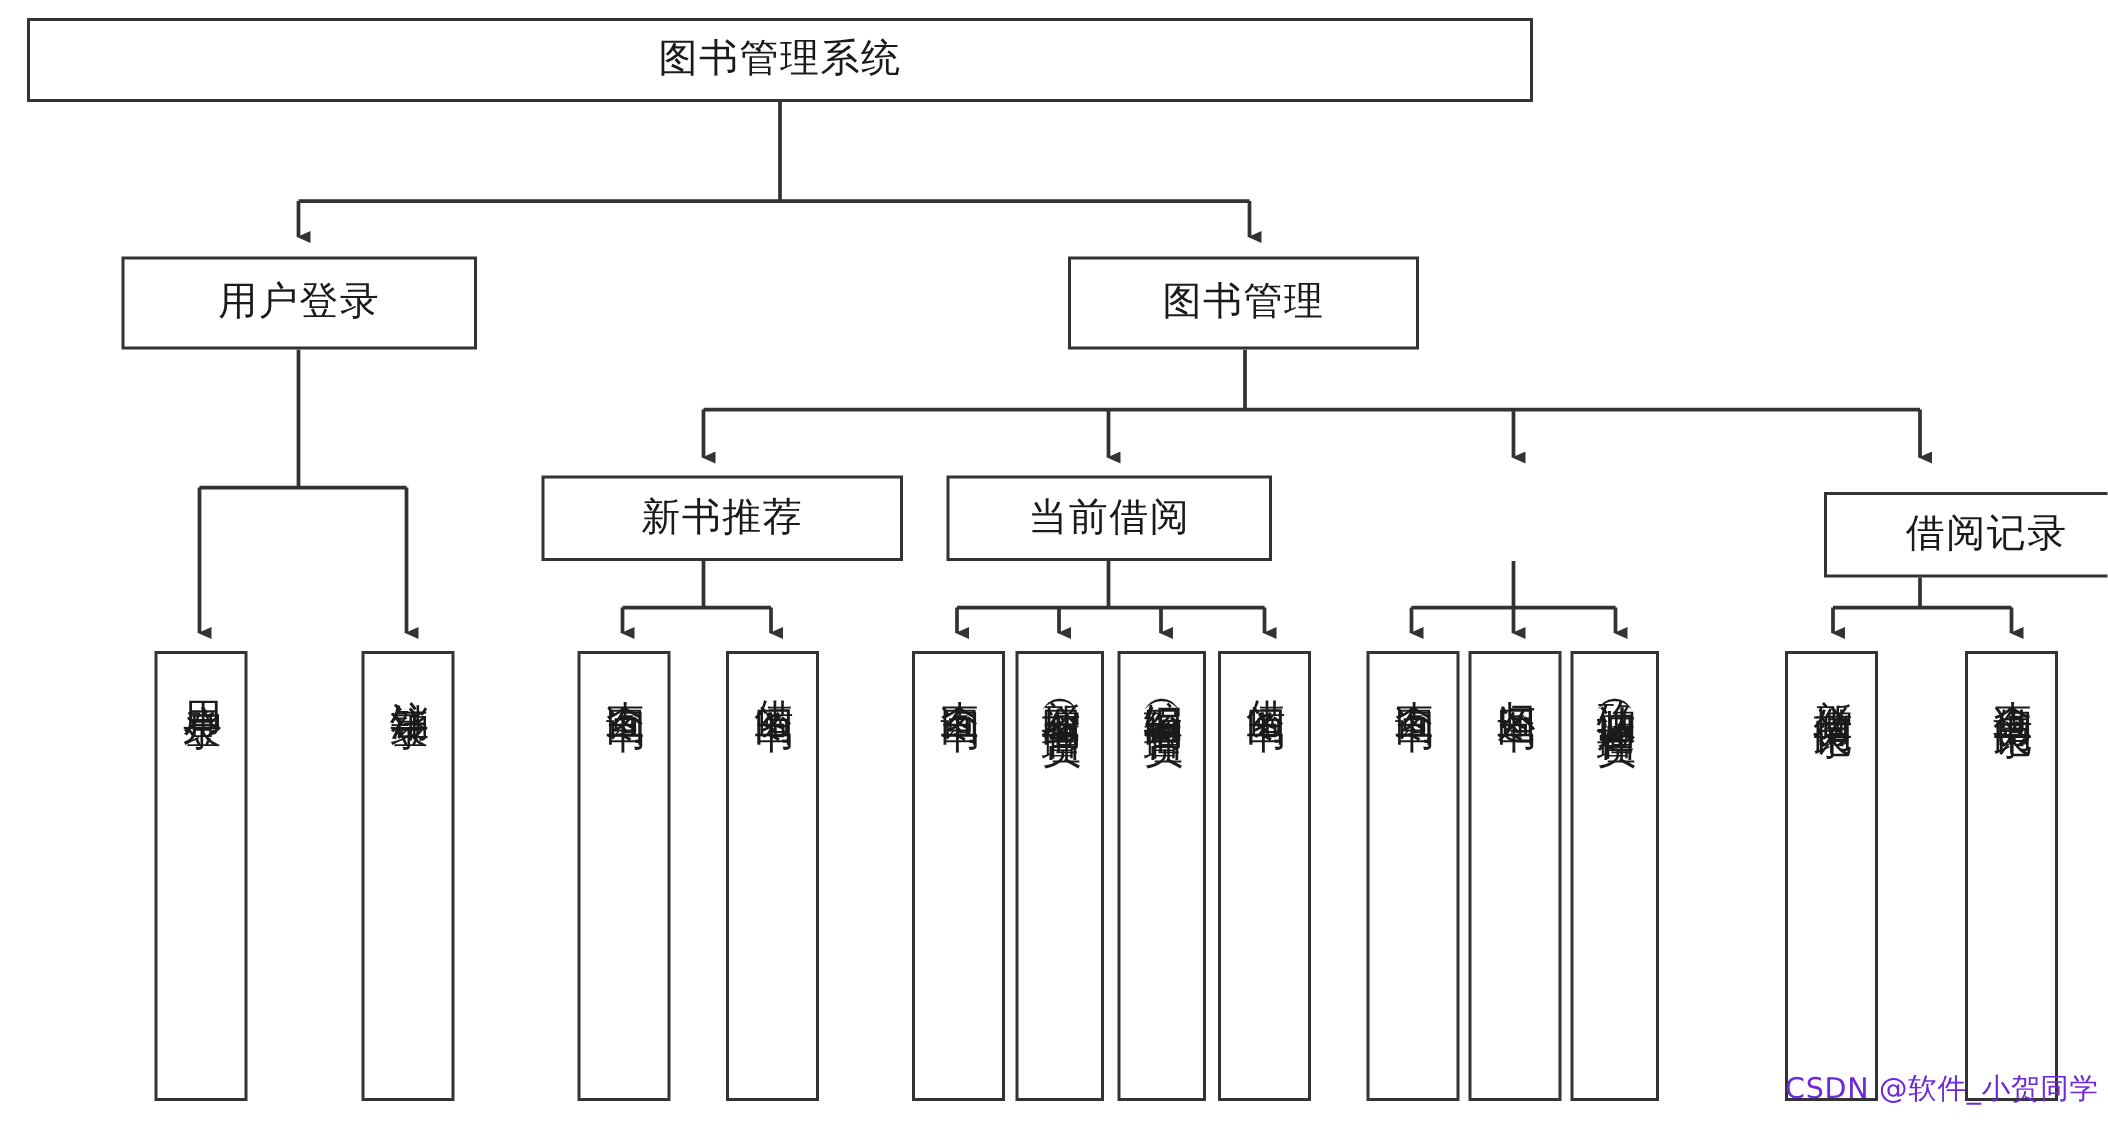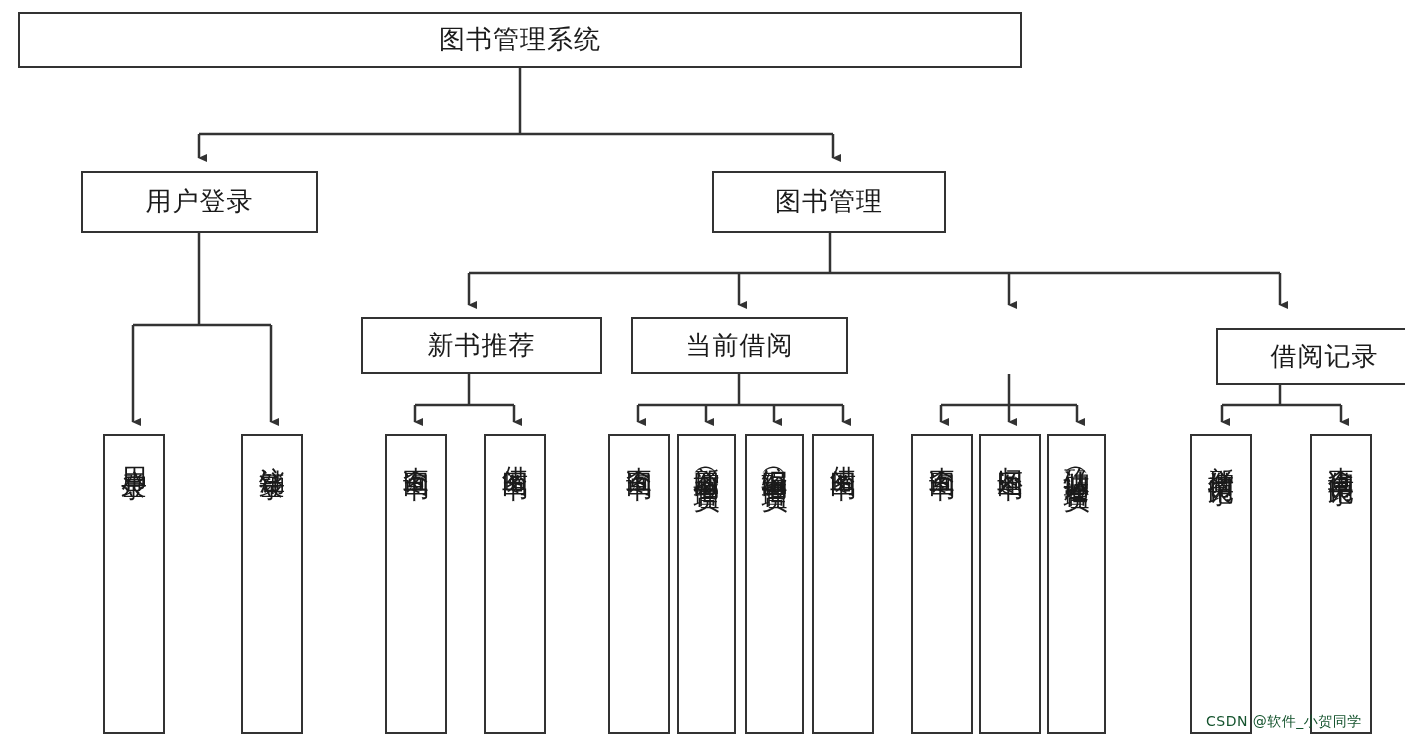--- a/index.html
+++ b/index.html
@@ -48,26 +48,25 @@
     line-height:1.12;
     letter-spacing:3px;
     white-space:normal;
     max-height:272px;
   }
   .leaf.tall .node-label{
     max-height:286px;
   }
   .watermark{
     position:absolute;
-    font-size:14px;
-    color:#14532d;
+    font-size:19px;
+    color:#6d28d9;
     white-space:nowrap;
     letter-spacing:0.5px;
     z-index:5;
-    margin-left:16px;
   }
 </style>
 </head>
 <body>
 
 <div id="diagram">
 
   <svg id="connectors" viewBox="0 0 1405 747">
     <defs>
       <marker id="arrow" markerWidth="10" markerHeight="10" refX="4" refY="8" orient="auto" markerUnits="userSpaceOnUse">

